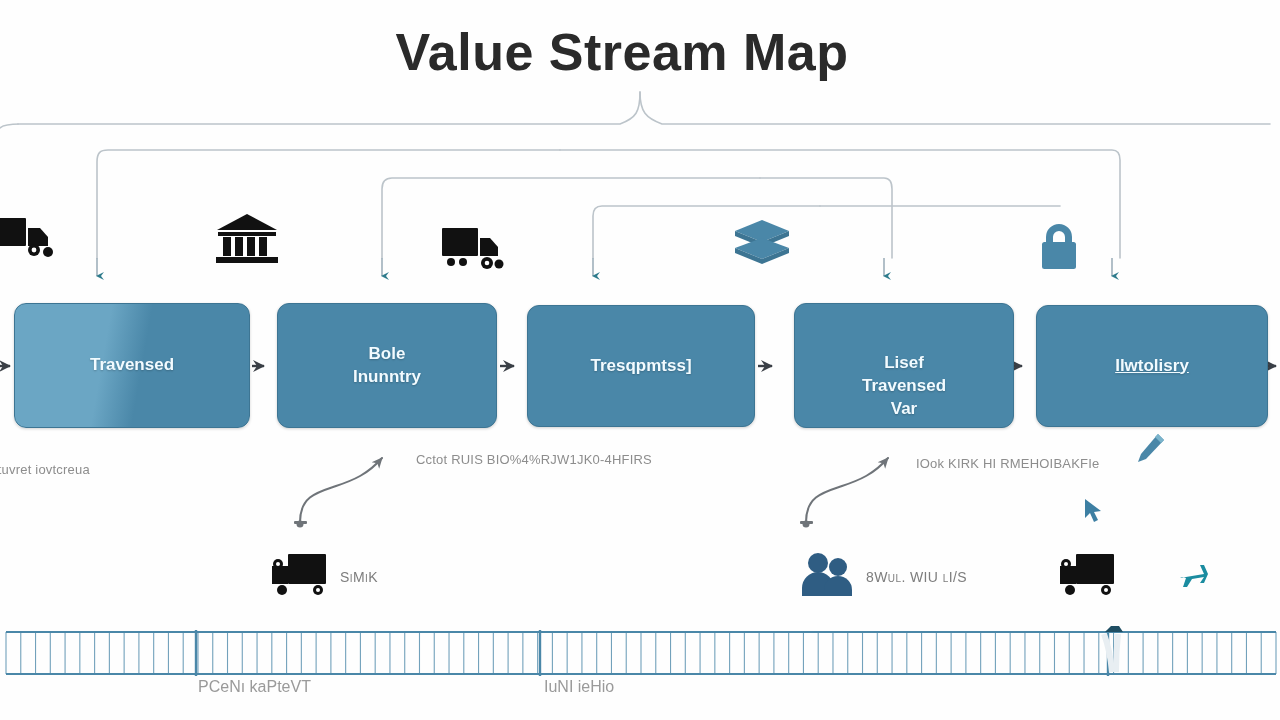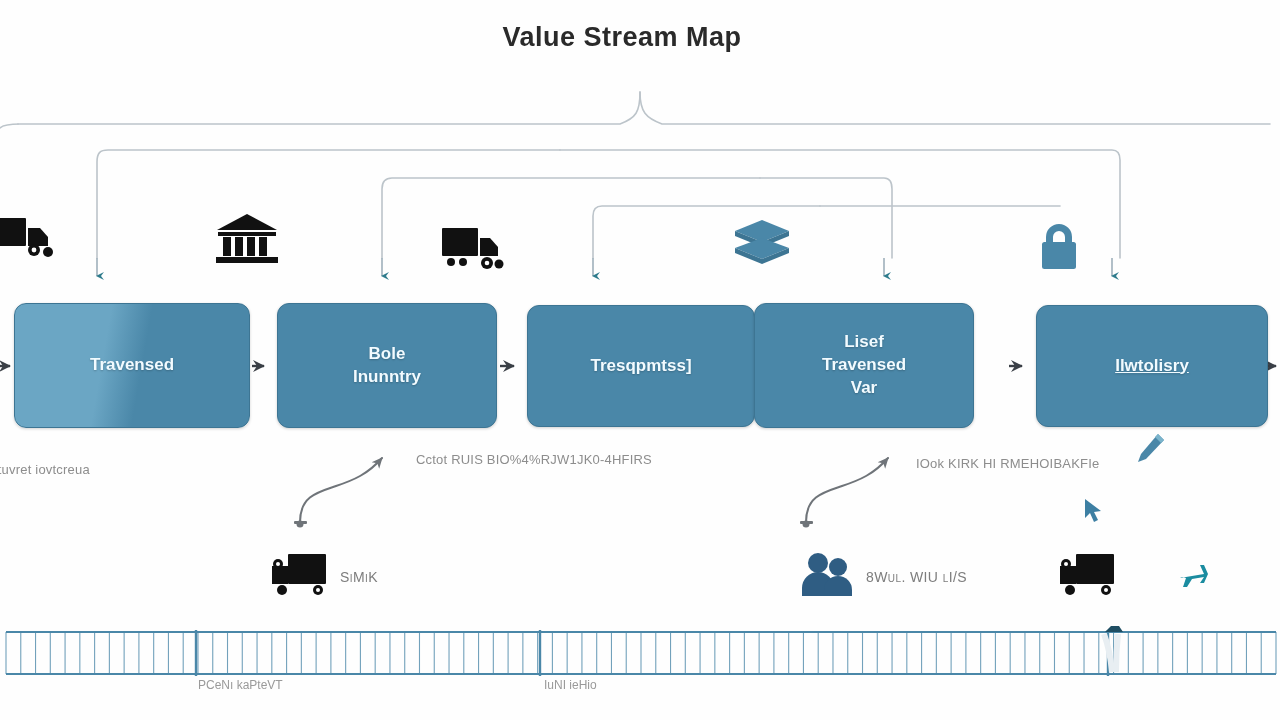--- a/index.html
+++ b/index.html
@@ -22,21 +22,21 @@
     overflow: hidden;
   }
 
   
   .title {
     position: absolute;
     left: 0;
     top: 22px;
     width: 1244px;
     text-align: center;
-    font-size: 27px;
+    font-size: 52px;
     font-weight: bold;
     color: #2a2a2a;
     letter-spacing: 0.5px;
   }
 
   
   .layer {
     position: absolute;
     left: 0;
     top: 0;
@@ -95,21 +95,21 @@
     font-size: 14px;
     color: #7d7d7d;
     white-space: nowrap;
     font-variant: small-caps;
     letter-spacing: 0.4px;
   }
 
   
   .timeline-label {
     position: absolute;
-    font-size: 12px;
+    font-size: 16px;
     color: #9a9a9a;
     white-space: nowrap;
   }
 </style>
 </head>
 <body>
 
 <div id="canvas">
 
   <div class="title">Value Stream Map</div>
@@ -183,21 +183,21 @@
     <span>
       <span class="lbl">Bole</span>
       <span class="lbl">Inunntry</span>
     </span>
   </div>
 
   <div class="pbox" style="left:527px; top:305px; width:228px; height:122px;">
     <span class="lbl">Tresqpmtss]</span>
   </div>
 
-  <div class="pbox" style="left:754px; top:303px; width:220px; height:125px;">
+  <div class="pbox" style="left:794px; top:303px; width:220px; height:125px;align-items:flex-end;">
     <span>
       <span class="lbl">Lisef</span>
       <span class="lbl">Travensed</span>
       <span class="lbl">Var</span>
     </span>
   </div>
 
   <div class="pbox" style="left:1036px; top:305px; width:232px; height:122px;text-decoration:underline;">
     <span class="lbl">Ilwtolisry</span>
   </div>

